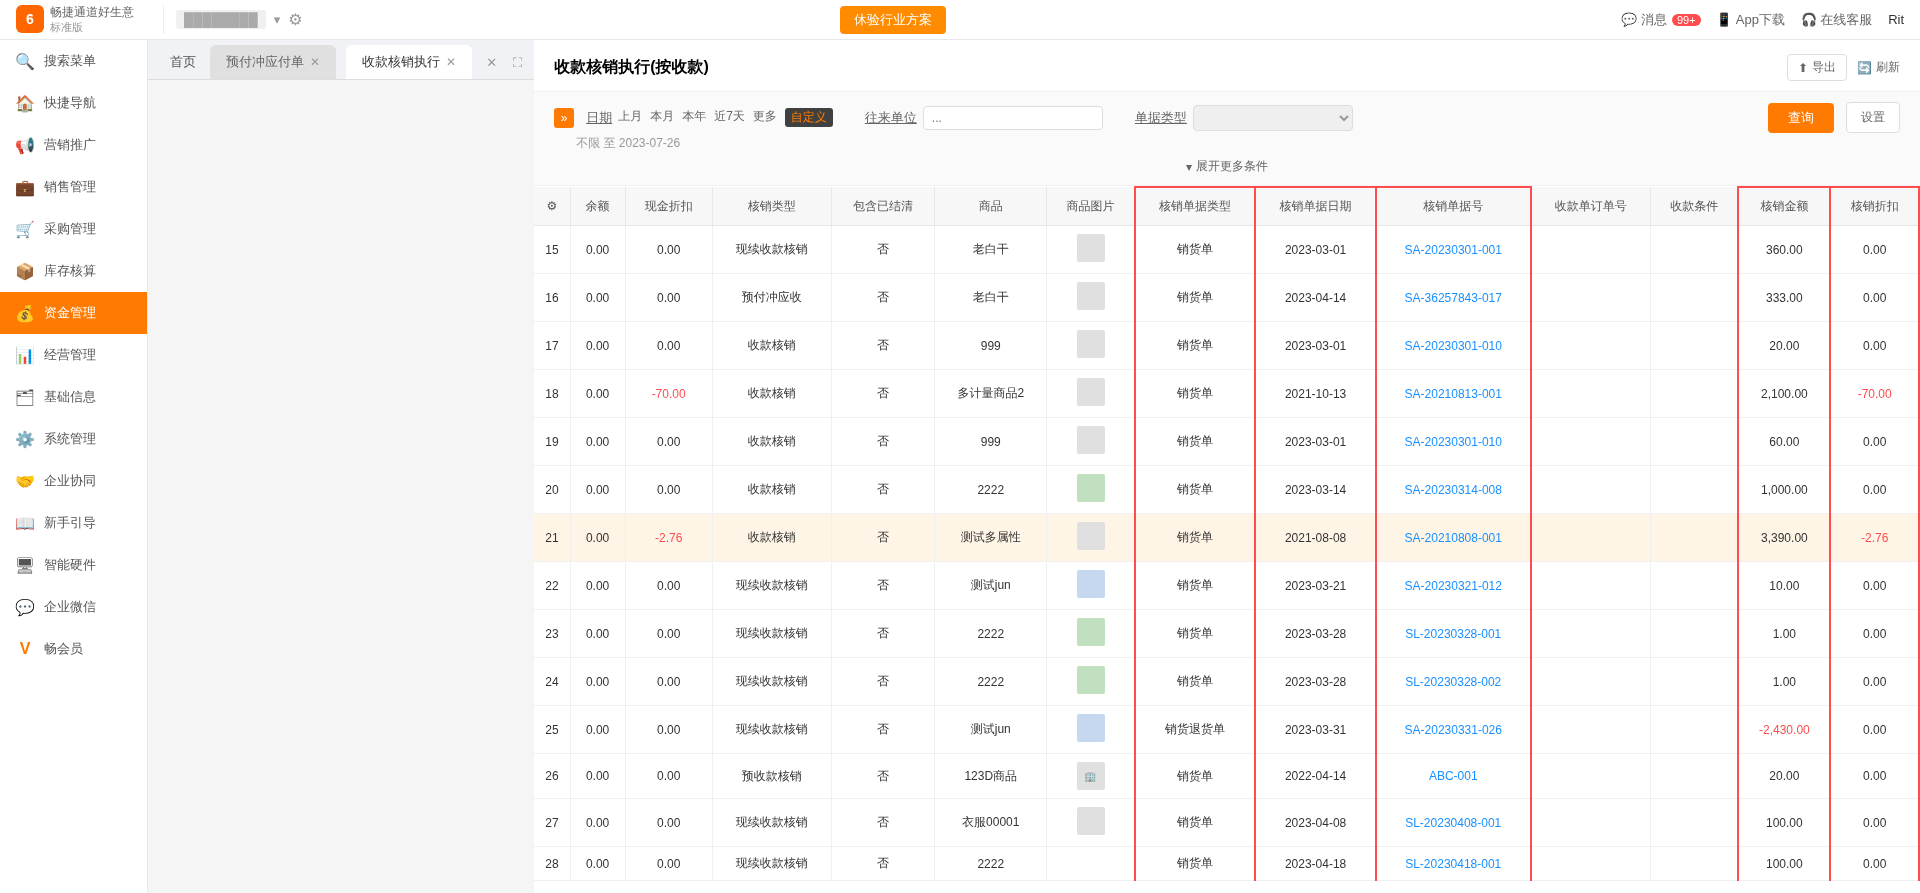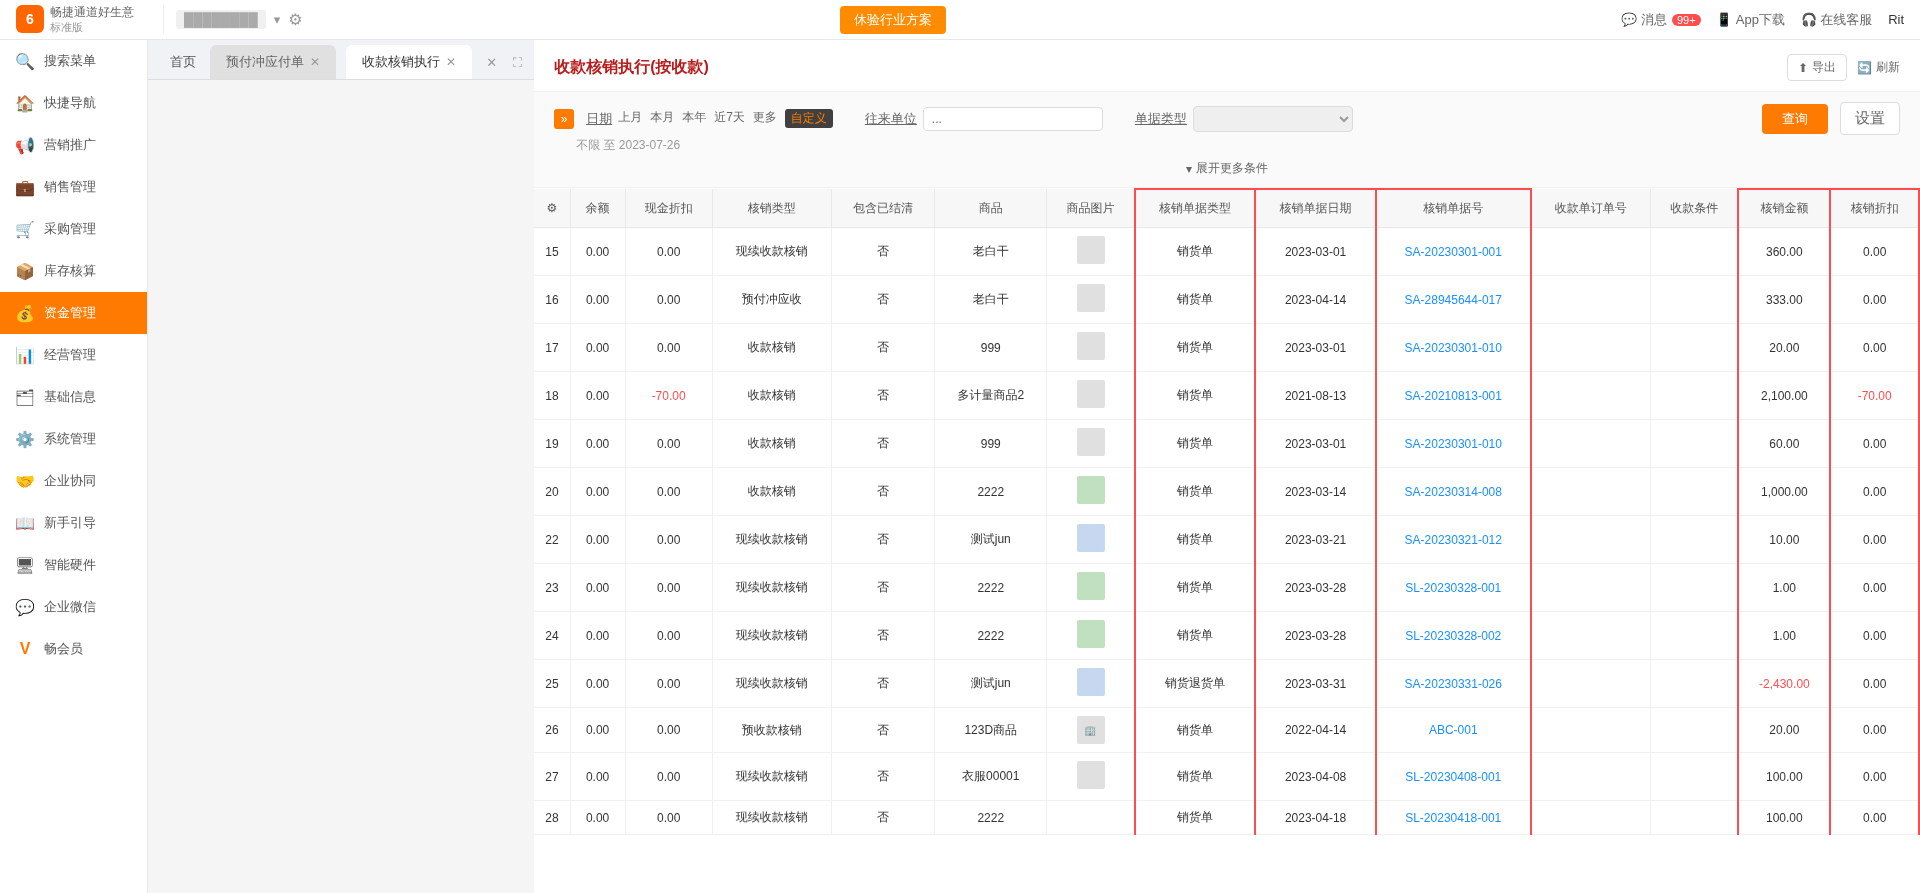--- a/index.html
+++ b/index.html
@@ -29,37 +29,37 @@
     
     .tab-bar { height: 40px; background: #f0f2f5; display: flex; align-items: flex-end; padding: 0 8px; border-bottom: 1px solid #ddd; }
     .tab { padding: 8px 16px; background: #e0e0e0; border-radius: 6px 6px 0 0; margin-right: 10px; cursor: pointer; font-size: 13px; color: #666; display: flex; align-items: center; gap: 6px; }
     .tab.active { background: #fff; color: #333; font-weight: 500; }
     .tab-close { color: #999; font-size: 12px; cursor: pointer; }
     .tab-home { color: #555; padding: 8px 14px; cursor: pointer; }
 
     
     .page-content { flex: 1; background: #fff; overflow: auto; padding: 0; }
     .page-header { padding: 14px 20px 10px; display: flex; align-items: center; justify-content: space-between; border-bottom: 1px solid #f0f0f0; }
-    .page-title { font-size: 16px; font-weight: bold; color: #b91c1c; }
+    .page-title { font-size: 16px; font-weight: bold; color: #000000; }
     .header-btns { display: flex; gap: 10px; }
     .btn-export { display: flex; align-items: center; gap: 4px; color: #666; border: 1px solid #ddd; padding: 4px 10px; border-radius: 4px; cursor: pointer; font-size: 12px; background: #fff; }
     .btn-refresh { display: flex; align-items: center; gap: 4px; color: #666; cursor: pointer; font-size: 12px; }
 
     
     .filter-bar { padding: 10px 20px; background: #fafafa; border-bottom: 1px solid #f0f0f0; }
     .filter-row { display: flex; align-items: center; gap: 12px; flex-wrap: wrap; }
     .filter-item { display: flex; align-items: center; gap: 6px; font-size: 13px; }
     .filter-label { color: #666; text-decoration: underline; }
     .date-links { display: flex; gap: 8px; color: #666; font-size: 12px; }
     .date-link { cursor: pointer; color: #666; }
     .date-link.active { color: #ff7a00; background: #404040; padding: 1px 6px; border-radius: 3px; }
     .filter-input { border: 1px solid #ddd; border-radius: 4px; padding: 4px 8px; font-size: 12px; width: 180px; color: #999; }
     .filter-select { border: 1px solid #ddd; border-radius: 4px; padding: 4px 8px; font-size: 12px; width: 160px; color: #999; }
     .btn-query { background: #ff7a00; color: #fff; border: none; padding: 6px 20px; border-radius: 4px; cursor: pointer; font-size: 13px; }
-    .btn-setting { background: #fff; color: #666; border: 1px solid #ddd; padding: 6px 14px; border-radius: 4px; cursor: pointer; font-size: 15px; }
+    .btn-setting { background: #fff; color: #666; border: 1px solid #ddd; padding: 6px 14px; border-radius: 4px; cursor: pointer; font-size: 12px; }
     .expand-btn { display: flex; align-items: center; gap: 4px; color: #666; cursor: pointer; font-size: 12px; }
     .filter-row2 { margin-top: 6px; display: flex; justify-content: center; }
 
     
     .table-wrapper { overflow: auto; padding: 0 0 10px; }
     table { width: 100%; border-collapse: collapse; font-size: 12px; }
     thead tr { background: #f7f7f7; }
     th { padding: 10px 8px; text-align: center; color: #555; font-weight: 500; border-bottom: 1px solid #e8e8e8; border-right: 1px solid #e8e8e8; white-space: nowrap; }
     td { padding: 8px 8px; text-align: center; border-bottom: 1px solid #f0f0f0; border-right: 1px solid #f0f0f0; white-space: nowrap; color: #333; }
     tr.highlighted td { background: #fff5e6; }
@@ -296,21 +296,21 @@
               <tr>
                 <td>16</td>
                 <td>0.00</td>
                 <td>0.00</td>
                 <td>预付冲应收</td>
                 <td>否</td>
                 <td>老白干</td>
                 <td><span class="thumb"></span></td>
                 <td style="border-left: 2px solid rgb(255, 77, 79); border-right: 2px solid rgb(255, 77, 79);">销货单</td>
                 <td style="border-left: 2px solid rgb(255, 77, 79); border-right: 2px solid rgb(255, 77, 79);">2023-04-14</td>
-                <td style="border-left: 2px solid rgb(255, 77, 79); border-right: 2px solid rgb(255, 77, 79); color: rgb(24, 144, 255); cursor: pointer;">SA-28945644-017</td>
+                <td style="border-left: 2px solid rgb(255, 77, 79); border-right: 2px solid rgb(255, 77, 79); color: rgb(24, 144, 255); cursor: pointer;">SA-36257843-017</td>
                 <td></td>
                 <td></td>
                 <td style="border-left: 2px solid rgb(255, 77, 79); border-right: 2px solid rgb(255, 77, 79);">333.00</td>
                 <td style="border-left: 2px solid rgb(255, 77, 79); border-right: 2px solid rgb(255, 77, 79);">0.00</td>
               </tr>
               <tr>
                 <td>17</td>
                 <td>0.00</td>
                 <td>0.00</td>
                 <td>收款核销</td>
@@ -327,21 +327,21 @@
               </tr>
               <tr>
                 <td>18</td>
                 <td>0.00</td>
                 <td style="color: rgb(255, 77, 79);">-70.00</td>
                 <td>收款核销</td>
                 <td>否</td>
                 <td>多计量商品2</td>
                 <td><span class="thumb"></span></td>
                 <td style="border-left: 2px solid rgb(255, 77, 79); border-right: 2px solid rgb(255, 77, 79);">销货单</td>
-                <td style="border-left: 2px solid rgb(255, 77, 79); border-right: 2px solid rgb(255, 77, 79);">2021-08-13</td>
+                <td style="border-left: 2px solid rgb(255, 77, 79); border-right: 2px solid rgb(255, 77, 79);">2021-10-13</td>
                 <td style="border-left: 2px solid rgb(255, 77, 79); border-right: 2px solid rgb(255, 77, 79); color: rgb(24, 144, 255); cursor: pointer;">SA-20210813-001</td>
                 <td></td>
                 <td></td>
                 <td style="border-left: 2px solid rgb(255, 77, 79); border-right: 2px solid rgb(255, 77, 79);">2,100.00</td>
                 <td style="border-left: 2px solid rgb(255, 77, 79); border-right: 2px solid rgb(255, 77, 79); color: rgb(255, 77, 79);">-70.00</td>
               </tr>
               <tr>
                 <td>19</td>
                 <td>0.00</td>
                 <td>0.00</td>
@@ -365,20 +365,36 @@
                 <td>否</td>
                 <td>2222</td>
                 <td><span class="thumb green"></span></td>
                 <td style="border-left: 2px solid rgb(255, 77, 79); border-right: 2px solid rgb(255, 77, 79);">销货单</td>
                 <td style="border-left: 2px solid rgb(255, 77, 79); border-right: 2px solid rgb(255, 77, 79);">2023-03-14</td>
                 <td style="border-left: 2px solid rgb(255, 77, 79); border-right: 2px solid rgb(255, 77, 79); color: rgb(24, 144, 255); cursor: pointer;">SA-20230314-008</td>
                 <td></td>
                 <td></td>
                 <td style="border-left: 2px solid rgb(255, 77, 79); border-right: 2px solid rgb(255, 77, 79);">1,000.00</td>
                 <td style="border-left: 2px solid rgb(255, 77, 79); border-right: 2px solid rgb(255, 77, 79);">0.00</td>
+              </tr>
+              <tr class="highlighted">
+                <td>21</td>
+                <td>0.00</td>
+                <td style="color: rgb(255, 77, 79);">-2.76</td>
+                <td>收款核销</td>
+                <td>否</td>
+                <td>测试多属性</td>
+                <td><span class="thumb"></span></td>
+                <td style="border-left: 2px solid rgb(255, 77, 79); border-right: 2px solid rgb(255, 77, 79);">销货单</td>
+                <td style="border-left: 2px solid rgb(255, 77, 79); border-right: 2px solid rgb(255, 77, 79);">2021-08-08</td>
+                <td style="border-left: 2px solid rgb(255, 77, 79); border-right: 2px solid rgb(255, 77, 79); color: rgb(24, 144, 255); cursor: pointer;">SA-20210808-001</td>
+                <td></td>
+                <td></td>
+                <td style="border-left: 2px solid rgb(255, 77, 79); border-right: 2px solid rgb(255, 77, 79);">3,390.00</td>
+                <td style="border-left: 2px solid rgb(255, 77, 79); border-right: 2px solid rgb(255, 77, 79); color: rgb(255, 77, 79);">-2.76</td>
               </tr>
               <tr>
                 <td>22</td>
                 <td>0.00</td>
                 <td>0.00</td>
                 <td>现续收款核销</td>
                 <td>否</td>
                 <td>测试jun</td>
                 <td><span class="thumb colored"></span></td>
                 <td style="border-left: 2px solid rgb(255, 77, 79); border-right: 2px solid rgb(255, 77, 79);">销货单</td>

